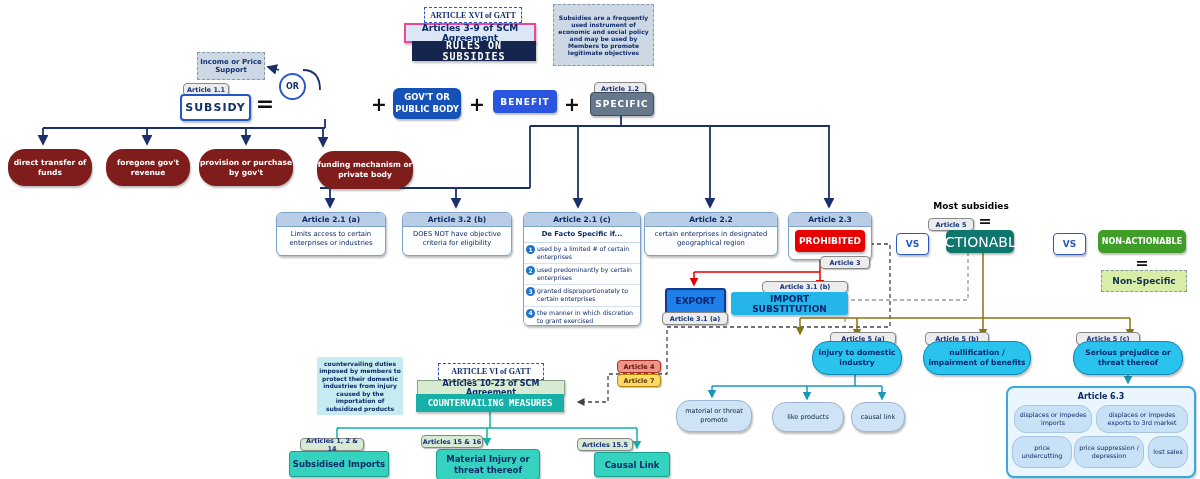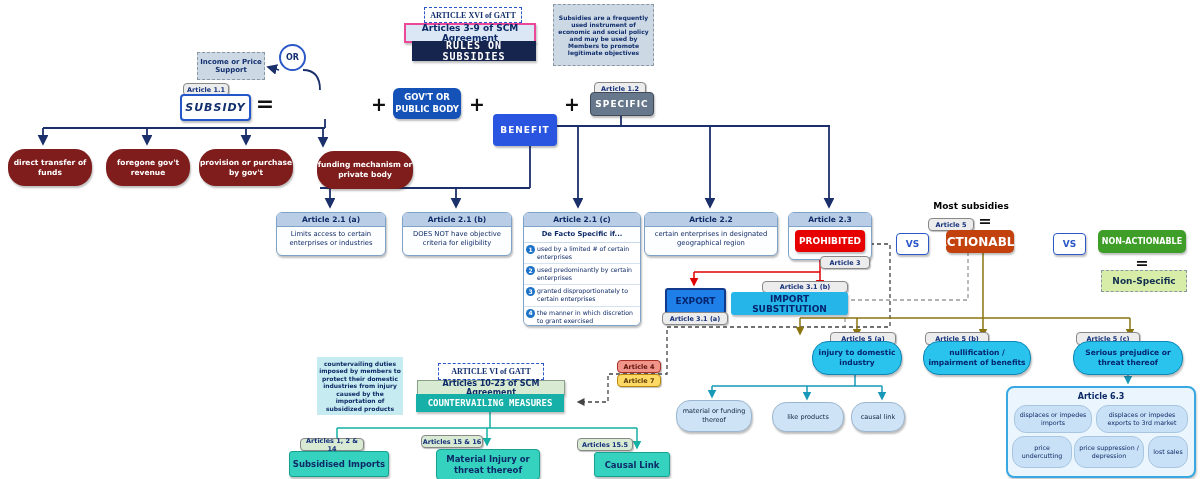--- a/index.html
+++ b/index.html
@@ -100,43 +100,43 @@
       <line x1="637" x2="637" y1="428" y2="448" marker-end="url(#mC)"></line>
     </g>
   </svg>
 
   <div class="abs ctr serif" style="left:424px;top:7px;width:96px;height:14px;background:#fff;border:1.5px dashed #2b57c8;color:#13306e;font-size:8px;font-weight:bold;">ARTICLE XVI of GATT</div>
   <div class="abs ctr sh" style="left:404px;top:23px;width:128px;height:16px;background:#dbe7f4;border:2px solid #ec4899;color:#0e2a66;font-size:9px;font-weight:bold;">Articles 3-9 of SCM Agreement</div>
   <div class="abs ctr sh mono" style="left:412px;top:41px;width:124px;height:20px;background:#16254e;color:#fff;font-size:10px;font-weight:bold;letter-spacing:1px;">RULES ON SUBSIDIES</div>
   <div class="abs ctr dashbox" style="left:553px;top:4px;width:97px;height:58px;font-size:6px;line-height:1.18;font-weight:bold;padding:1px;">Subsidies are a frequently used instrument of economic and social policy and may be used by Members to promote legitimate objectives</div>
 
   <div class="abs ctr dashbox" style="left:197px;top:52px;width:66px;height:26px;font-size:7px;font-weight:bold;line-height:1.2;">Income or Price Support</div>
-  <div class="abs ctr" style="left:279px;top:44px;width:23px;height:23px;border-radius:50%;background:#fff;border:2px solid #2b57c8;color:#13306e;font-size:8px;font-weight:bold;">OR</div>
+  <div class="abs ctr" style="left:279px;top:73px;width:23px;height:23px;border-radius:50%;background:#fff;border:2px solid #2b57c8;color:#13306e;font-size:8px;font-weight:bold;">OR</div>
   <div class="abs ctr tag" style="left:183px;top:83px;width:44px;height:11px;">Article 1.1</div>
-  <div class="abs ctr sh" style="left:180px;top:94px;width:67px;height:23px;background:#fff;border:2px solid #2356c8;border-radius:4px;color:#13306e;font-size:11px;font-weight:bold;letter-spacing:1px;font-style:italic;">SUBSIDY</div>
+  <div class="abs ctr sh" style="left:180px;top:94px;width:67px;height:23px;background:#fff;border:2px solid #2356c8;border-radius:4px;color:#13306e;font-size:11px;font-weight:bold;letter-spacing:1px;">SUBSIDY</div>
   <div class="abs ctr op" style="left:251px;top:90px;width:28px;height:26px;font-size:22px;">=</div>
   <div class="abs ctr op" style="left:368px;top:92px;width:22px;height:24px;font-size:19px;">+</div>
   <div class="abs ctr sh" style="left:393px;top:88px;width:68px;height:31px;background:#1452b8;border-radius:6px;color:#fff;font-size:8.5px;font-weight:bold;line-height:1.3;">GOV'T OR PUBLIC BODY</div>
   <div class="abs ctr op" style="left:466px;top:92px;width:22px;height:24px;font-size:19px;">+</div>
-  <div class="abs ctr sh" style="left:493px;top:90px;width:64px;height:32px;background:#2a55e0;border-radius:4px;color:#fff;font-size:9px;font-weight:bold;letter-spacing:1px;margin-top:24px;">BENEFIT</div>
+  <div class="abs ctr sh" style="left:493px;top:90px;width:64px;height:23px;background:#2a55e0;border-radius:4px;color:#fff;font-size:9px;font-weight:bold;letter-spacing:1px;">BENEFIT</div>
   <div class="abs ctr op" style="left:561px;top:92px;width:22px;height:24px;font-size:19px;">+</div>
   <div class="abs ctr tag" style="left:594px;top:82px;width:50px;height:11px;">Article 1.2</div>
   <div class="abs ctr sh" style="left:590px;top:92px;width:62px;height:22px;background:#68788c;border:1px solid #404a58;border-radius:4px;color:#fff;font-size:9px;font-weight:bold;letter-spacing:1px;">SPECIFIC</div>
 
   <div class="abs ctr bluepill sh" style="left:8px;top:149px;width:84px;height:37px;">direct transfer of funds</div>
   <div class="abs ctr bluepill sh" style="left:106px;top:149px;width:84px;height:37px;">foregone gov't revenue</div>
   <div class="abs ctr bluepill sh" style="left:199px;top:149px;width:94px;height:37px;">provision or purchase by gov't</div>
   <div class="abs ctr bluepill sh" style="left:317px;top:151px;width:96px;height:38px;">funding mechanism or private body</div>
 
   <div class="abs a2" style="left:276px;top:212px;width:108px;height:42px;">
     <div class="a2h">Article 2.1 (a)</div>
     <div class="a2b">Limits access to certain enterprises or industries</div>
   </div>
   <div class="abs a2" style="left:402px;top:212px;width:108px;height:42px;">
-    <div class="a2h">Article 2.1 (b)</div>
+    <div class="a2h">Article 3.2 (b)</div>
     <div class="a2b">DOES NOT have objective criteria for eligibility</div>
   </div>
   <div class="abs a2" style="left:523px;top:212px;width:116px;height:112px;">
     <div class="a2h">Article 2.1 (c)</div>
     <div class="a2b" style="border-bottom:1px solid #c8d8e8;font-weight:bold;">De Facto Specific if...</div>
     <div class="citem">
         <span class="numcirc">1</span>
         <span>used by a limited # of certain enterprises</span>
       </div>
     <div class="citem">
@@ -159,39 +159,39 @@
   <div class="abs a2" style="left:788px;top:212px;width:82px;height:46px;">
     <div class="a2h">Article 2.3</div>
     <div class="ctr sh" style="margin:3px auto 0;width:70px;height:22px;background:#e60000;border-radius:4px;color:#fff;font-size:9px;font-weight:bold;">PROHIBITED</div>
   </div>
   <div class="abs ctr tag" style="left:820px;top:256px;width:48px;height:11px;">Article 3</div>
 
   <div class="abs ctr" style="left:925px;top:200px;width:92px;height:12px;color:#000;font-size:9px;font-weight:bold;">Most subsidies</div>
   <div class="abs ctr tag" style="left:928px;top:218px;width:44px;height:11px;">Article 5</div>
   <div class="abs ctr op" style="left:974px;top:210px;width:22px;height:20px;font-size:16px;">=</div>
   <div class="abs ctr vsbox sh" style="left:896px;top:233px;width:31px;height:20px;">VS</div>
-  <div class="abs ctr sh" style="left:946px;top:230px;width:68px;height:23px;background:#c2410c;border-radius:5px;color:#fff;font-size:12px;font-weight:bold;">ACTIONABLE</div>
+  <div class="abs ctr sh" style="left:946px;top:230px;width:68px;height:23px;background:#0f766e;border-radius:5px;color:#fff;font-size:14px;font-weight:normal;">ACTIONABLE</div>
   <div class="abs ctr vsbox sh" style="left:1053px;top:233px;width:31px;height:20px;">VS</div>
   <div class="abs ctr sh" style="left:1098px;top:230px;width:88px;height:23px;background:#3f9e28;border-radius:5px;color:#fff;font-size:8px;font-weight:bold;">NON-ACTIONABLE</div>
   <div class="abs ctr op" style="left:1130px;top:253px;width:24px;height:18px;font-size:16px;">=</div>
   <div class="abs ctr" style="left:1101px;top:270px;width:84px;height:20px;background:#d8eda8;border:1.5px dashed #8a97a5;color:#12304f;font-size:9px;font-weight:bold;">Non-Specific</div>
 
   <div class="abs ctr sh" style="left:665px;top:288px;width:57px;height:22px;background:#1e7fe8;border:2px solid #123a8c;border-radius:3px;color:#04256e;font-size:9px;font-weight:bold;">EXPORT</div>
   <div class="abs ctr tag" style="left:662px;top:312px;width:64px;height:11px;">Article 3.1 (a)</div>
   <div class="abs ctr tag" style="left:762px;top:281px;width:84px;height:10px;">Article 3.1 (b)</div>
   <div class="abs ctr sh" style="left:731px;top:292px;width:117px;height:23px;background:#25b5e8;border-radius:3px;color:#04256e;font-size:9px;font-weight:bold;">IMPORT SUBSTITUTION</div>
 
   <div class="abs ctr tag" style="left:830px;top:332px;width:64px;height:11px;">Article 5 (a)</div>
   <div class="abs ctr cyanpill sh" style="left:812px;top:341px;width:88px;height:32px;">injury to domestic industry</div>
   <div class="abs ctr tag" style="left:925px;top:332px;width:62px;height:11px;">Article 5 (b)</div>
   <div class="abs ctr cyanpill sh" style="left:923px;top:341px;width:106px;height:32px;">nullification / impairment of benefits</div>
   <div class="abs ctr tag" style="left:1076px;top:332px;width:62px;height:11px;">Article 5 (c)</div>
   <div class="abs ctr cyanpill sh" style="left:1073px;top:341px;width:108px;height:32px;">Serious prejudice or threat thereof</div>
 
-  <div class="abs ctr litepill sh" style="left:676px;top:400px;width:74px;height:30px;">material or funding thereof</div>
+  <div class="abs ctr litepill sh" style="left:676px;top:400px;width:74px;height:30px;">material or threat promote</div>
   <div class="abs ctr litepill sh" style="left:772px;top:402px;width:70px;height:28px;">like products</div>
   <div class="abs ctr litepill sh" style="left:851px;top:402px;width:52px;height:28px;">causal link</div>
 
   <div class="abs" style="left:1006px;top:386px;width:186px;height:88px;background:#eaf5fd;border:2px solid #38a8e0;border-radius:8px;box-shadow:1px 2px 2px rgba(0,0,0,.2);">
     <div class="ctr" style="height:16px;color:#0e2a66;font-size:8px;font-weight:bold;">Article 6.3</div>
   </div>
   <div class="abs ctr a63pill" style="left:1014px;top:405px;width:76px;height:26px;">displaces or impedes imports</div>
   <div class="abs ctr a63pill" style="left:1096px;top:405px;width:90px;height:26px;">displaces or impedes exports to 3rd market</div>
   <div class="abs ctr a63pill" style="left:1012px;top:436px;width:58px;height:30px;">price undercutting</div>
   <div class="abs ctr a63pill" style="left:1074px;top:436px;width:68px;height:30px;">price suppression / depression</div>

